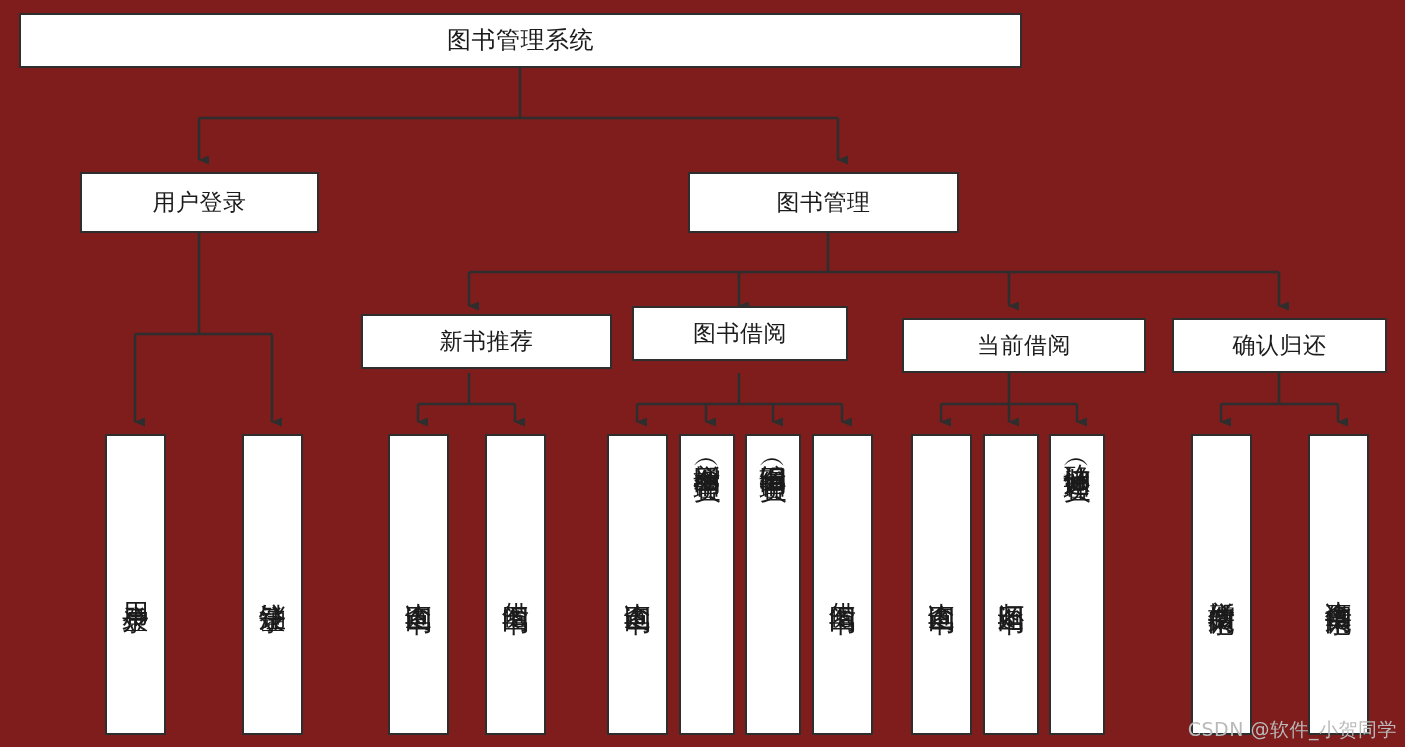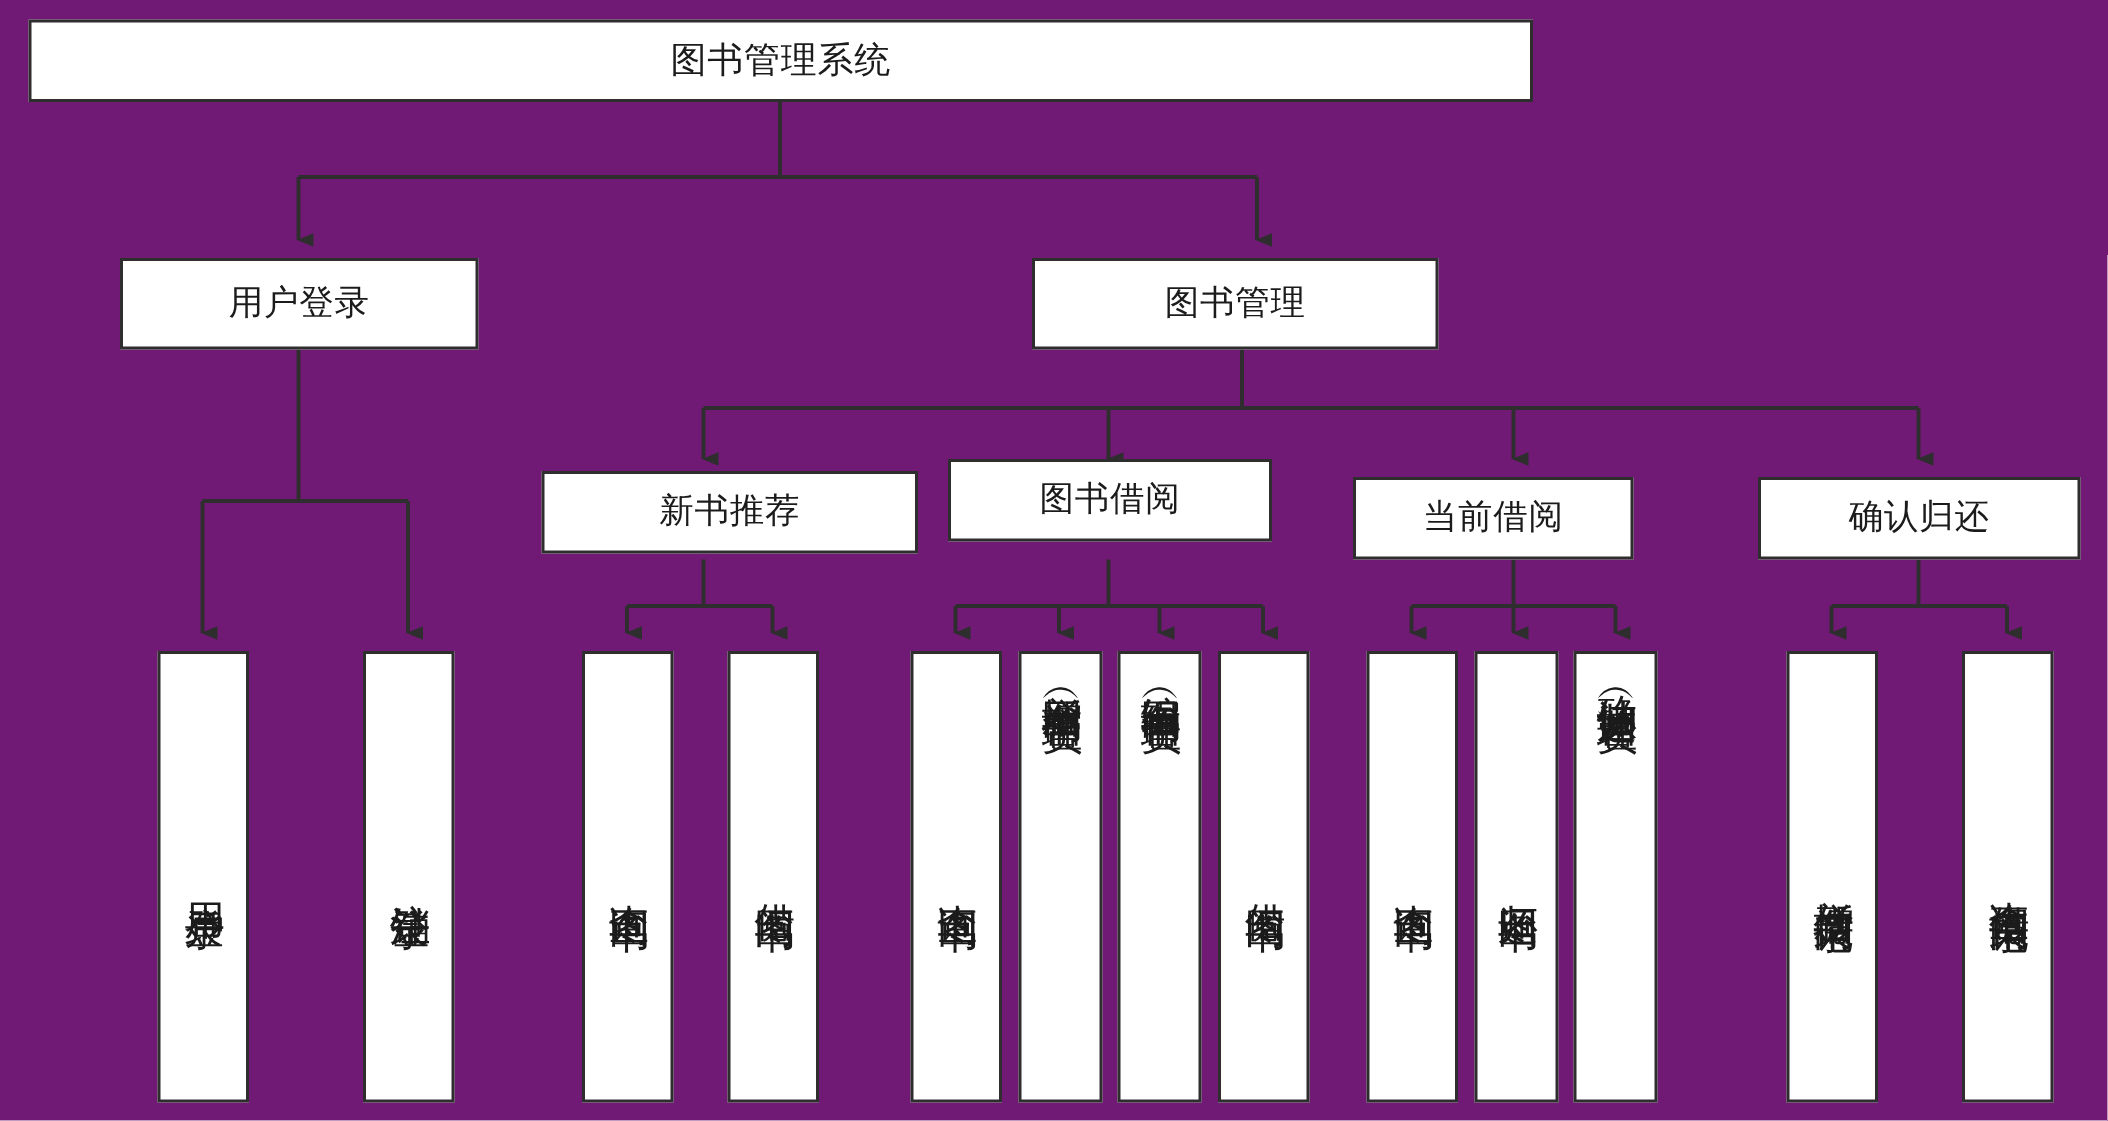--- a/index.html
+++ b/index.html
@@ -8,21 +8,21 @@
     padding: 0;
     background: #ffffff;
   }
   body {
     font-family: "DejaVu Sans", "Liberation Sans", sans-serif;
   }
   #diagram-root {
     position: relative;
     width: 1405px;
     height: 747px;
-    background: #701a75;
+    background: #7f1d1d;
     overflow: hidden;
   }
   #edges-layer {
     position: absolute;
     left: 0;
     top: 0;
     width: 1405px;
     height: 747px;
     pointer-events: none;
   }
@@ -146,21 +146,21 @@
   </div>
 
   <div class="node horiz" style="left:361px; top:314px; width:251px; height:55px;justify-content:center;">
     <span class="node-label">新书推荐</span>
   </div>
 
   <div class="node horiz" style="left:632px; top:306px; width:216px; height:55px;">
     <span class="node-label">图书借阅</span>
   </div>
 
-  <div class="node horiz" style="left:902px; top:318px; width:187px; height:55px;">
+  <div class="node horiz" style="left:902px; top:318px; width:244px; height:55px;">
     <span class="node-label">当前借阅</span>
   </div>
 
   <div class="node horiz" style="left:1172px; top:318px; width:215px; height:55px;">
     <span class="node-label">确认归还</span>
   </div>
 
   <div class="node vert centered" style="left:105px; top:434px; width:61px; height:301px;">
     <span class="node-label">用户登录</span>
   </div>
@@ -206,14 +206,15 @@
   </div>
 
   <div class="node vert centered" style="left:1191px; top:434px; width:61px; height:301px;">
     <span class="node-label">新增借阅记录</span>
   </div>
 
   <div class="node vert centered" style="left:1308px; top:434px; width:61px; height:301px;">
     <span class="node-label">查询借阅记录</span>
   </div>
 
+  <div class="watermark">CSDN @软件_小贺同学</div>
 
 </div>
 
 </body></html>

